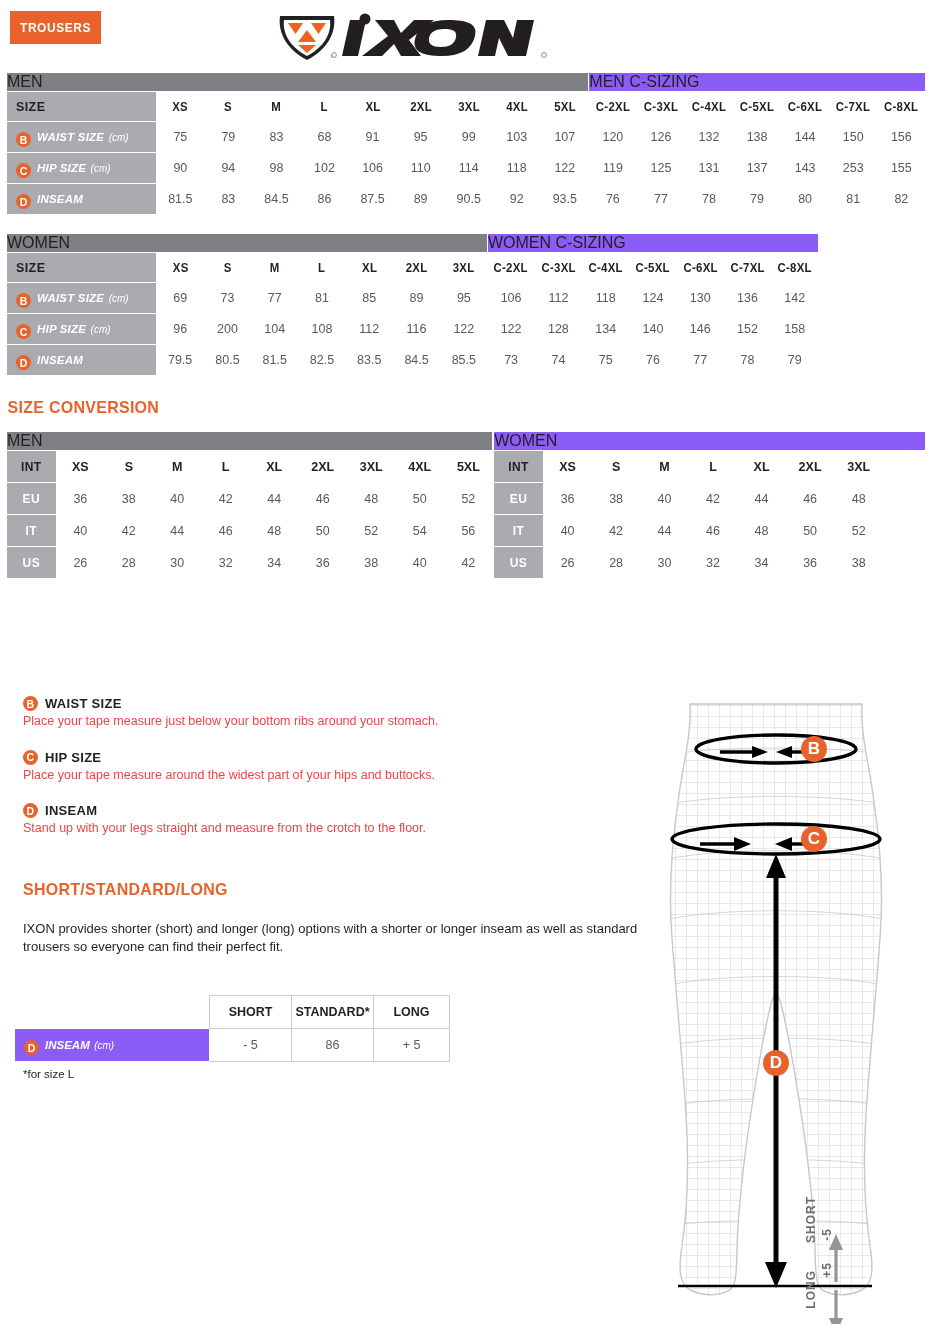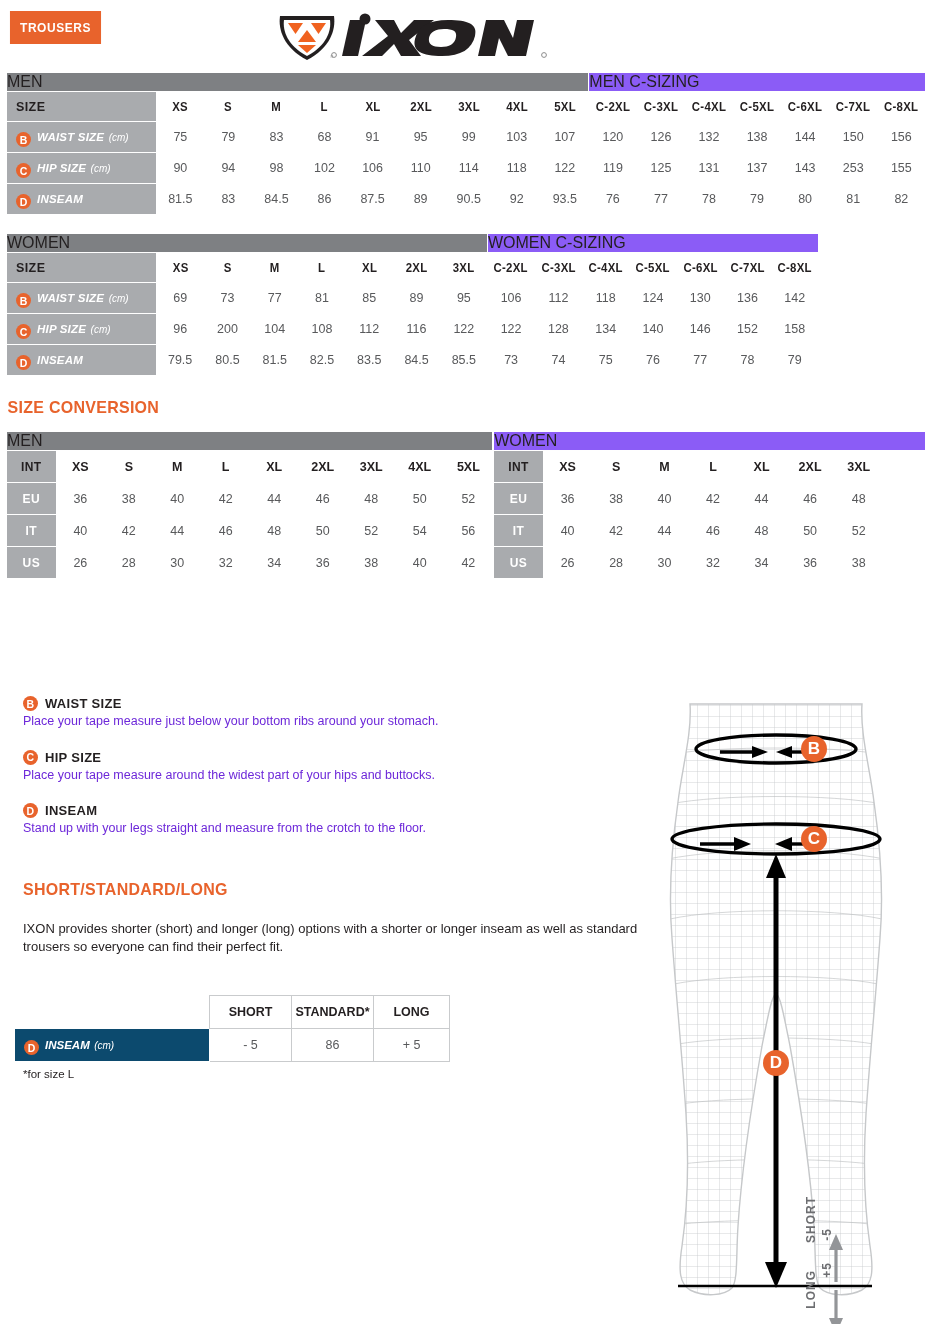--- a/index.html
+++ b/index.html
@@ -85,38 +85,38 @@
   }
 
   
   .instr { position: absolute; left: 23px; top: 696px; width: 420px; }
   .instr-block { margin-bottom: 20px; }
   .instr-head {
     font-size: 13px; font-weight: bold; letter-spacing: .3px;
     display: flex; align-items: center; margin-bottom: 3px;
   }
   .instr-head .dot { margin-right: 7px; vertical-align: 0; }
-  .instr-body { font-size: 12.5px; color: #6d28d9; line-height: 1.25; }
+  .instr-body { font-size: 12.5px; color: #ef4444; line-height: 1.25; }
 
   .ssl-title {
     position: absolute; left: 23px; top: 880px;
     color: #e8632c; font-size: 17px; font-weight: bold; letter-spacing: .3px;
     transform: scaleX(.94); transform-origin: left center;
   }
   .ssl-para {
     position: absolute; left: 23px; top: 920px; width: 634px;
     font-size: 13px; line-height: 1.35; color: #231f20;
   }
 
   .ssl-tbl { position: absolute; left: 14px; top: 995px; }
   table.ssl { border-collapse: collapse; table-layout: fixed; }
   table.ssl td { border: 1px solid #ffffff; height: 33px; }
   table.ssl td.pad { background: #ffffff; border: none; }
   table.ssl td.lbl {
-    background: #0c4a6e; color: #ffffff; text-align: left; padding-left: 9px;
+    background: #8b5cf6; color: #ffffff; text-align: left; padding-left: 9px;
   }
   table.ssl td.lbl .t { font-style: italic; font-size: 11.5px; font-weight: bold; }
   table.ssl td.lbl .u { font-style: italic; font-size: 10px; font-weight: normal; }
   table.ssl td.ch {
     background: #ffffff; color: #231f20; text-align: center;
     font-size: 12.5px; font-weight: bold; border: 1px solid #c9cbcd;
   }
   table.ssl td.cv {
     background: #ffffff; color: #58595b; text-align: center;
     font-size: 12.5px; border: 1px solid #c9cbcd;

